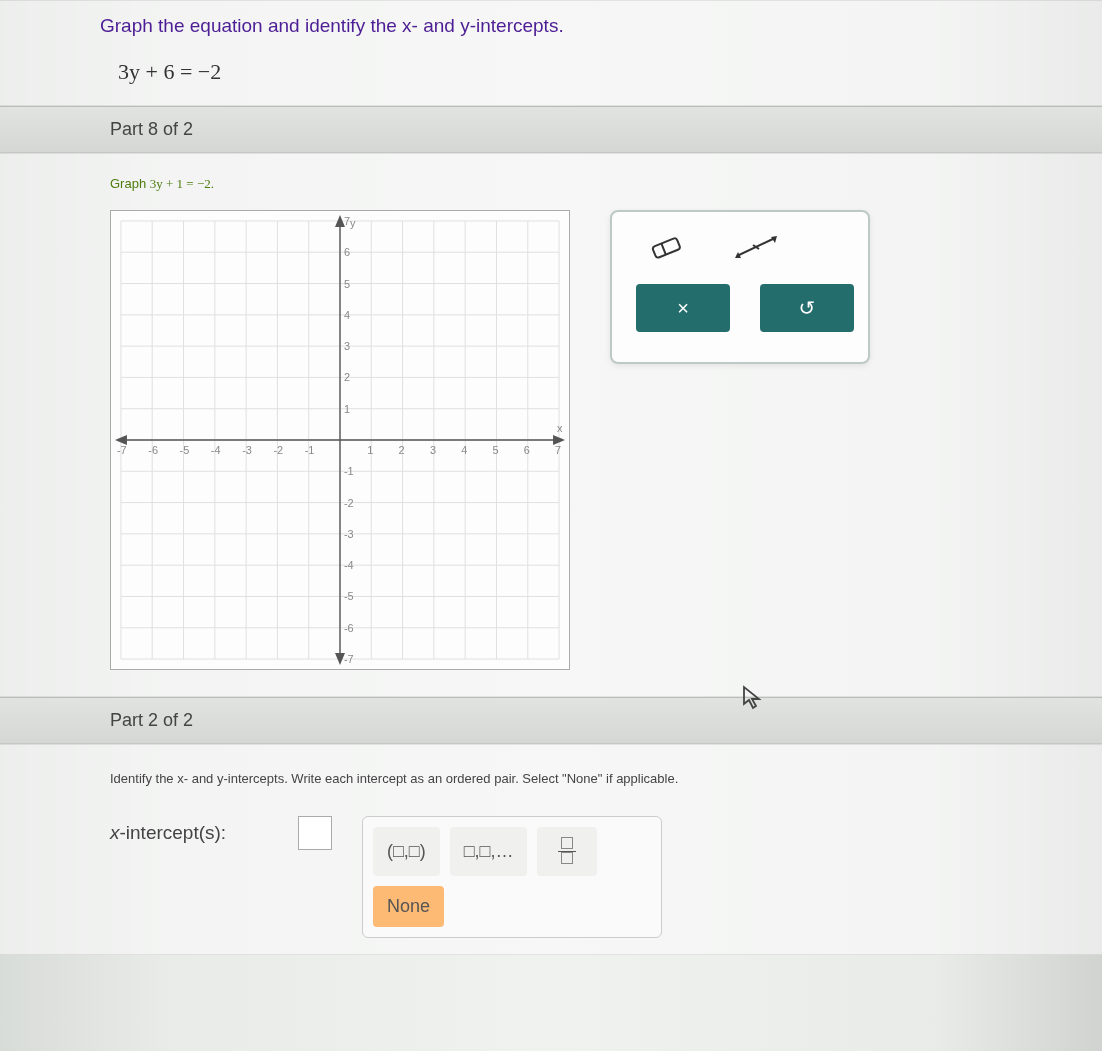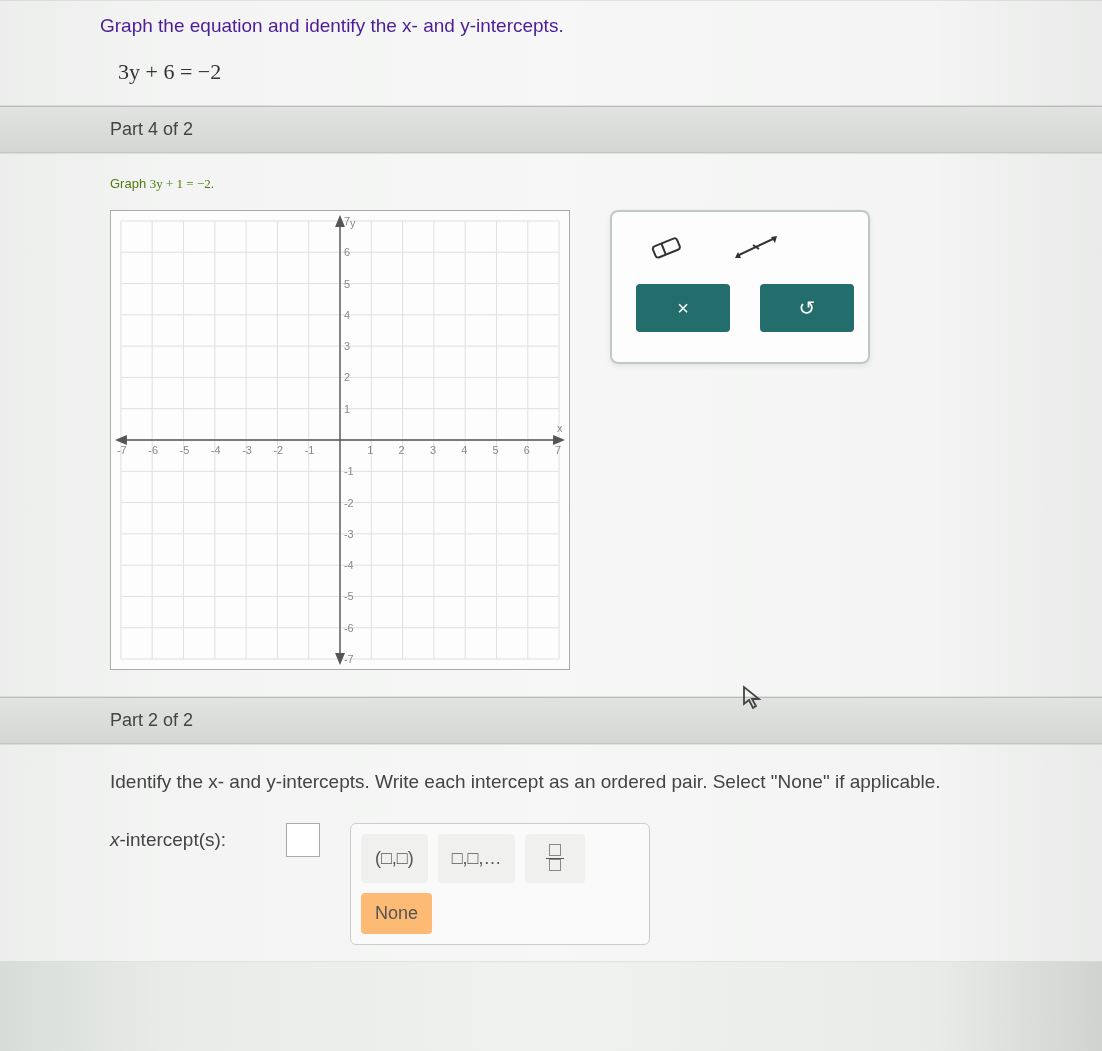--- a/index.html
+++ b/index.html
@@ -64,22 +64,22 @@
     display:flex; align-items:center; justify-content:center;
     cursor:pointer;
   }
   .icon-btn { width:60px; height:42px; display:flex; align-items:center; justify-content:center; cursor:pointer;}
   .cursor-arrow {
     position:absolute;
     left: 740px; top: 530px;
     pointer-events:none;
   }
   .part2-body { padding: 26px 30px 16px 110px;}
-  .part2-instr { font-size: 19px; color: #444; margin-bottom: 30px;}
-  .intercept-row { display:flex; align-items:center; gap: 16px; margin-bottom: 24px;}
+  .part2-instr { font-size: 13px; color: #444; margin-bottom: 30px;}
+  .intercept-row { display:flex; align-items:center; gap: 28px; margin-bottom: 24px;}
   .intercept-label { font-style: italic; font-size: 19px; color: #444; width: 160px;}
   .intercept-label .nonital{ font-style:normal;}
   .small-box {
     width: 34px; height: 34px;
     border: 1px solid #aaa;
     background: #fff;
   }
   .helper-panel {
     background: #fafafa;
     border: 1px solid #ccc;
@@ -104,21 +104,21 @@
   .sq{display:inline-block;width:12px;height:12px;border:1px solid #888;}
 </style>
 </head>
 <body>
 
 <div class="intro section">
   <div class="intro-text">Graph the equation and identify the x- and y-intercepts.</div>
   <div class="equation">3y + 6 = −2</div>
 </div>
 
-<div class="part-header">Part 4 of 2</div>
+<div class="part-header">Part 8 of 2</div>
 
 <div class="part1-body section">
   <div class="graph-label">
     <span>Graph </span><span class="math">3y + 1 = −2.</span>
   </div>
   <div class="graph-row">
     <div class="graph-box">
       <svg class="graph-svg" viewBox="0 0 460 460">
 
         <g id="grid">

